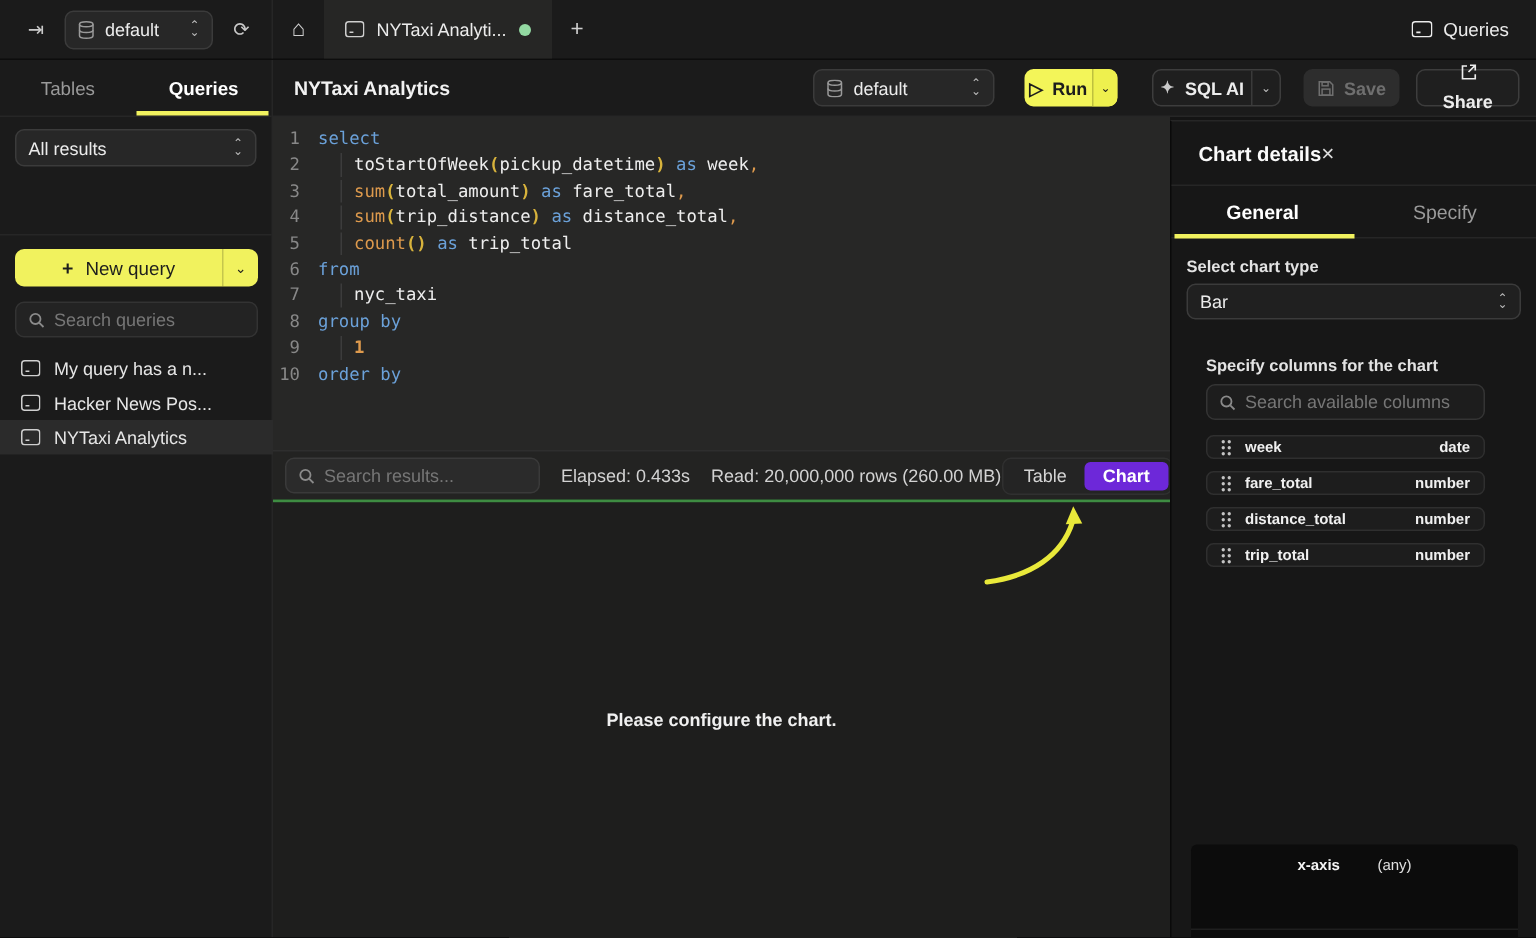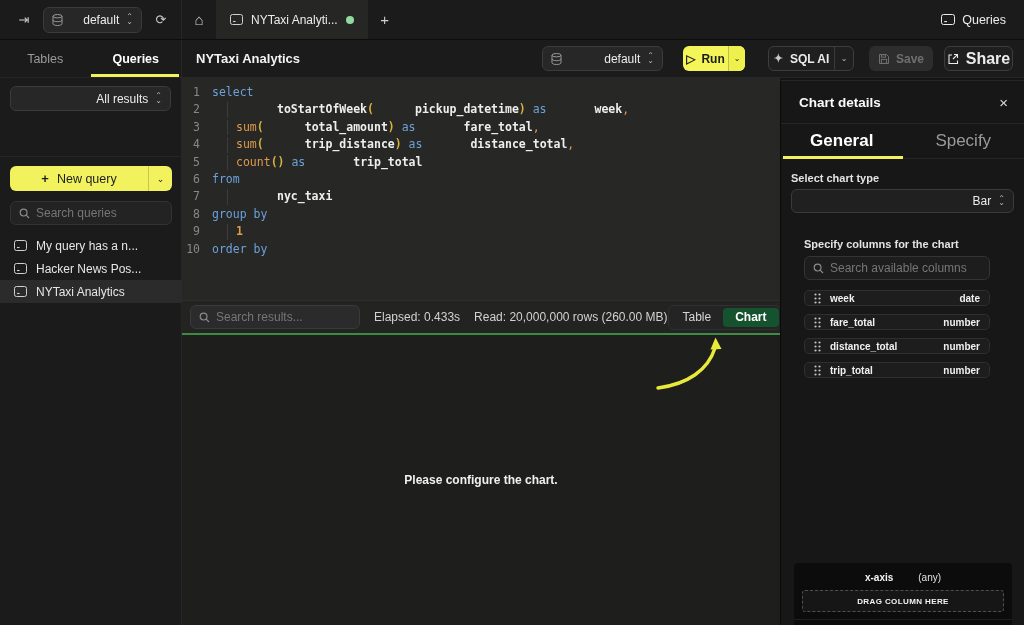--- a/index.html
+++ b/index.html
@@ -4,21 +4,21 @@
 <style>
   * { margin:0; padding:0; box-sizing:border-box; }
   body { background:#000; font-family:"Liberation Sans", sans-serif; }
   .app { position:relative; width:1024px; height:625px; background:#141414; overflow:hidden; color:#e6e6e6; }
 
   
   .topbar { position:absolute; left:0; top:0; width:1024px; height:40px; background:#1b1b1b; border-bottom:1px solid #0d0d0d; display:flex; align-items:center; }
   .topbar-left { width:182px; height:100%; display:flex; align-items:center; gap:9px; padding:0 10px 0 14px; border-right:1px solid #262626; }
   .icon-btn { background:none; border:none; color:#c9c9c9; font-size:13px; cursor:pointer; display:flex; align-items:center; justify-content:center; width:20px; height:20px; }
   .select { display:flex; align-items:center; gap:7px; background:#272727; border:1px solid #3b3b3b; border-radius:6px; height:26px; padding:0 8px; font-size:12px; color:#ececec; cursor:pointer; }
-  .select .grow { flex:1;text-align:right; }
+  .select .grow { flex:1; }
   .db-sel { flex:1; }
   .tabstrip { display:flex; align-items:center; height:100%; }
   .home-btn { width:34px; height:100%; display:flex; align-items:center; justify-content:center; background:none; border:none; color:#cfcfcf; font-size:15px; cursor:pointer; }
   .edit-tab { display:flex; align-items:center; gap:8px; height:100%; padding:0 14px; background:#262625; font-size:12px; color:#ececec; cursor:pointer; }
   .dot { width:8px; height:8px; border-radius:50%; background:#93d9a2; }
   .plus-btn { width:34px; height:100%; background:none; border:none; color:#cfcfcf; font-size:15px; cursor:pointer; }
   .topbar-right { margin-left:auto; padding-right:18px; }
   .queries-btn { display:flex; align-items:center; gap:7px; background:none; border:none; color:#ececec; font-size:12.5px; cursor:pointer; }
 
   
@@ -47,59 +47,59 @@
   .page-title { font-size:13px; font-weight:bold; color:#f2f2f2; }
   .toolbar .spacer { flex:1; }
   .tb-sel { width:121px; height:25px; margin-right:20px; }
   .run-btn { display:flex; align-items:stretch; height:25px; width:62px; background:#f3f559; border:none; border-radius:6px; overflow:hidden; cursor:pointer; margin-right:23px; padding:0; }
   .run-btn .main { flex:1; display:flex; align-items:center; justify-content:center; gap:6px; color:#1c1c1c; font-size:12px; font-weight:bold; font-family:inherit; }
   .run-btn .chev { width:17px; display:flex; align-items:center; justify-content:center; border-left:1px solid rgba(0,0,0,.2); background:#eef04e; color:#1c1c1c; font-size:8px; }
   .sqlai-btn { display:flex; align-items:stretch; height:25px; width:86px; background:#1f1f1f; border:1px solid #3d3d3d; border-radius:6px; overflow:hidden; cursor:pointer; margin-right:15px; padding:0; }
   .sqlai-btn .main { flex:1; display:flex; align-items:center; justify-content:center; gap:7px; color:#ececec; font-size:12px; font-weight:bold; font-family:inherit; }
   .sqlai-btn .chev { width:19px; display:flex; align-items:center; justify-content:center; border-left:1px solid #3a3a3a; color:#bbb; font-size:8px; }
   .save-btn { height:25px; width:64px; background:#2d2d2d; border:none; border-radius:6px; color:#6f6f6f; font-size:12px; font-weight:bold; display:flex; align-items:center; justify-content:center; gap:6px; margin-right:11px; font-family:inherit; }
-  .share-btn { height:25px; width:69px; background:#1f1f1f; border:1px solid #3d3d3d; border-radius:6px; color:#ececec; font-size:16px; font-weight:bold; display:flex; align-items:center; justify-content:center; gap:7px; cursor:pointer; font-family:inherit; }
+  .share-btn { height:25px; width:69px; background:#1f1f1f; border:1px solid #3d3d3d; border-radius:6px; color:#ececec; font-size:12px; font-weight:bold; display:flex; align-items:center; justify-content:center; gap:7px; cursor:pointer; font-family:inherit;flex-direction:column; }
 
   
   .editor { position:absolute; left:182px; top:78px; width:598px; height:222px; background:#272726; padding-top:6px; font-family:"DejaVu Sans Mono", monospace; font-size:11.5px; }
   .code-line { display:flex; height:17.4px; line-height:17.4px; }
   .gutter { width:18px; text-align:right; color:#888; flex:none; }
   .code { position:relative; margin-left:12px; white-space:pre; color:#dedede; }
   .code .guide { position:absolute; left:15px; top:1px; bottom:1px; border-left:1px solid #3c3c3c; }
   .code .ind { display:inline-block; width:24px; }
   .tk-kw { color:#6ba1d9; }
   .tk-fn { color:#de9a4d; }
   .tk-pr { color:#d8b33c; font-weight:bold; }
-  .tk-id { color:#eeeeee; font-weight:bold;margin-left:41px; }
+  .tk-id { color:#eeeeee; font-weight:normal; }
   .tk-nm { color:#de9a4d; font-weight:bold; }
   .tk-pu { color:#de9a4d; }
 
   
   .results-bar { position:absolute; left:182px; top:300px; width:598px; height:33px; background:#232322; border-top:1px solid #2e2e2e; display:flex; align-items:center; padding:0 10px 0 8px; }
   .results-search { width:170px; height:24px; position:static; background:#2b2b2b; border:1px solid #3a3a3a; }
   .meta { font-size:12px; color:#d2d2d2; margin-left:14px; white-space:nowrap; }
   .view-toggle { margin-left:auto; display:flex; background:#242424; border:1px solid #303030; border-radius:6px; padding:2px; height:25px; }
   .view-btn { border:none; background:none; color:#d5d5d5; font-size:12px; padding:0 12px; border-radius:4px; cursor:pointer; font-family:inherit; }
-  .view-btn.active { background:#14532d; color:#fff; font-weight:bold; }
+  .view-btn.active { background:#6d28d9; color:#fff; font-weight:bold; }
   .more-btn { background:none; border:none; color:#cfcfcf; font-size:12px; font-weight:bold; letter-spacing:1px; margin-left:8px; cursor:pointer; }
 
   .green-line { position:absolute; left:182px; top:333px; width:598px; height:2px; background:#3e8c42; }
 
   
   .chart-area { position:absolute; left:182px; top:335px; width:598px; height:290px; background:#1e1e1d; display:flex; align-items:center; justify-content:center; }
   .empty-msg { font-size:12px; font-weight:bold; color:#f0f0f0; }
   .arrow-annot { position:absolute; left:630px; top:336px; pointer-events:none; }
 
   
   .panel { position:absolute; left:780px; top:80px; width:244px; height:545px; background:#171717; border-left:1px solid #0a0a0a; border-top:1px solid #262626; }
-  .panel-head { height:43px; display:flex; align-items:center; justify-content:space-between; padding:0 16px 0 18px; border-bottom:1px solid #262626; }
+  .panel-head { height:43px; display:flex; align-items:center; padding:0 16px 0 18px; border-bottom:1px solid #262626; }
   .panel-title { font-size:13.5px; font-weight:bold; color:#fafafa; }
   .close-btn { background:none; border:none; color:#dcdcdc; font-size:15px; cursor:pointer; line-height:1; }
   .panel-tabs { position:relative; height:35px; display:flex; border-bottom:1px solid #262626; }
-  .panel-tab { flex:1; background:none; border:none; font-size:17px; color:#9a9a9a; cursor:pointer; font-family:inherit; }
+  .panel-tab { flex:1; background:none; border:none; font-size:13px; color:#9a9a9a; cursor:pointer; font-family:inherit; }
   .panel-tab.active { color:#fff; font-weight:bold; }
   .panel-tab-underline { position:absolute; left:2px; width:120px; bottom:-1px; height:3px; background:#f1f25e; }
   .panel-body { position:relative; height:466px; }
   .fld-label { position:absolute; left:10px; top:13px; font-size:11px; font-weight:bold; color:#e3e3e3; }
   .type-select { position:absolute; left:10px; top:30px; width:223px; height:24px; background:#202020; }
   .cols-label { position:absolute; left:23px; top:79px; font-size:11px; font-weight:bold; color:#e3e3e3; }
   .col-search { position:absolute; left:23px; top:97px; width:186px; height:24px; background:#1d1d1d; border-color:#343434; }
   .col-list { position:absolute; left:23px; top:131px; width:186px; }
   .col-row { height:16px; margin-bottom:8px; background:#1d1d1d; border:1px solid #2f2f2f; border-radius:5px; display:flex; align-items:center; padding:0 9px; gap:9px; cursor:grab; }
   .col-name { font-size:10px; font-weight:bold; color:#f0f0f0; flex:1; }
@@ -449,21 +449,20 @@
             <span class="col-name">trip_total</span>
             <span class="col-type">number</span>
           </div>
         </div>
       <div class="axes-panel" id="axes-panel">
           <div class="axis-sec" style="top: 0px;">
             <div class="axis-label-row">
               <span class="axis-name">x-axis</span>
               <span class="axis-constraint">(any)</span>
             </div>
-            <div class="drop-zone">DRAG COLUMN HERE</div>
           </div>
           <div class="axis-sec second" style="top: 56px;">
             <div class="axis-label-row"></div>
           </div>
         </div>
     </div>
   </div>
 
 </div>
 

